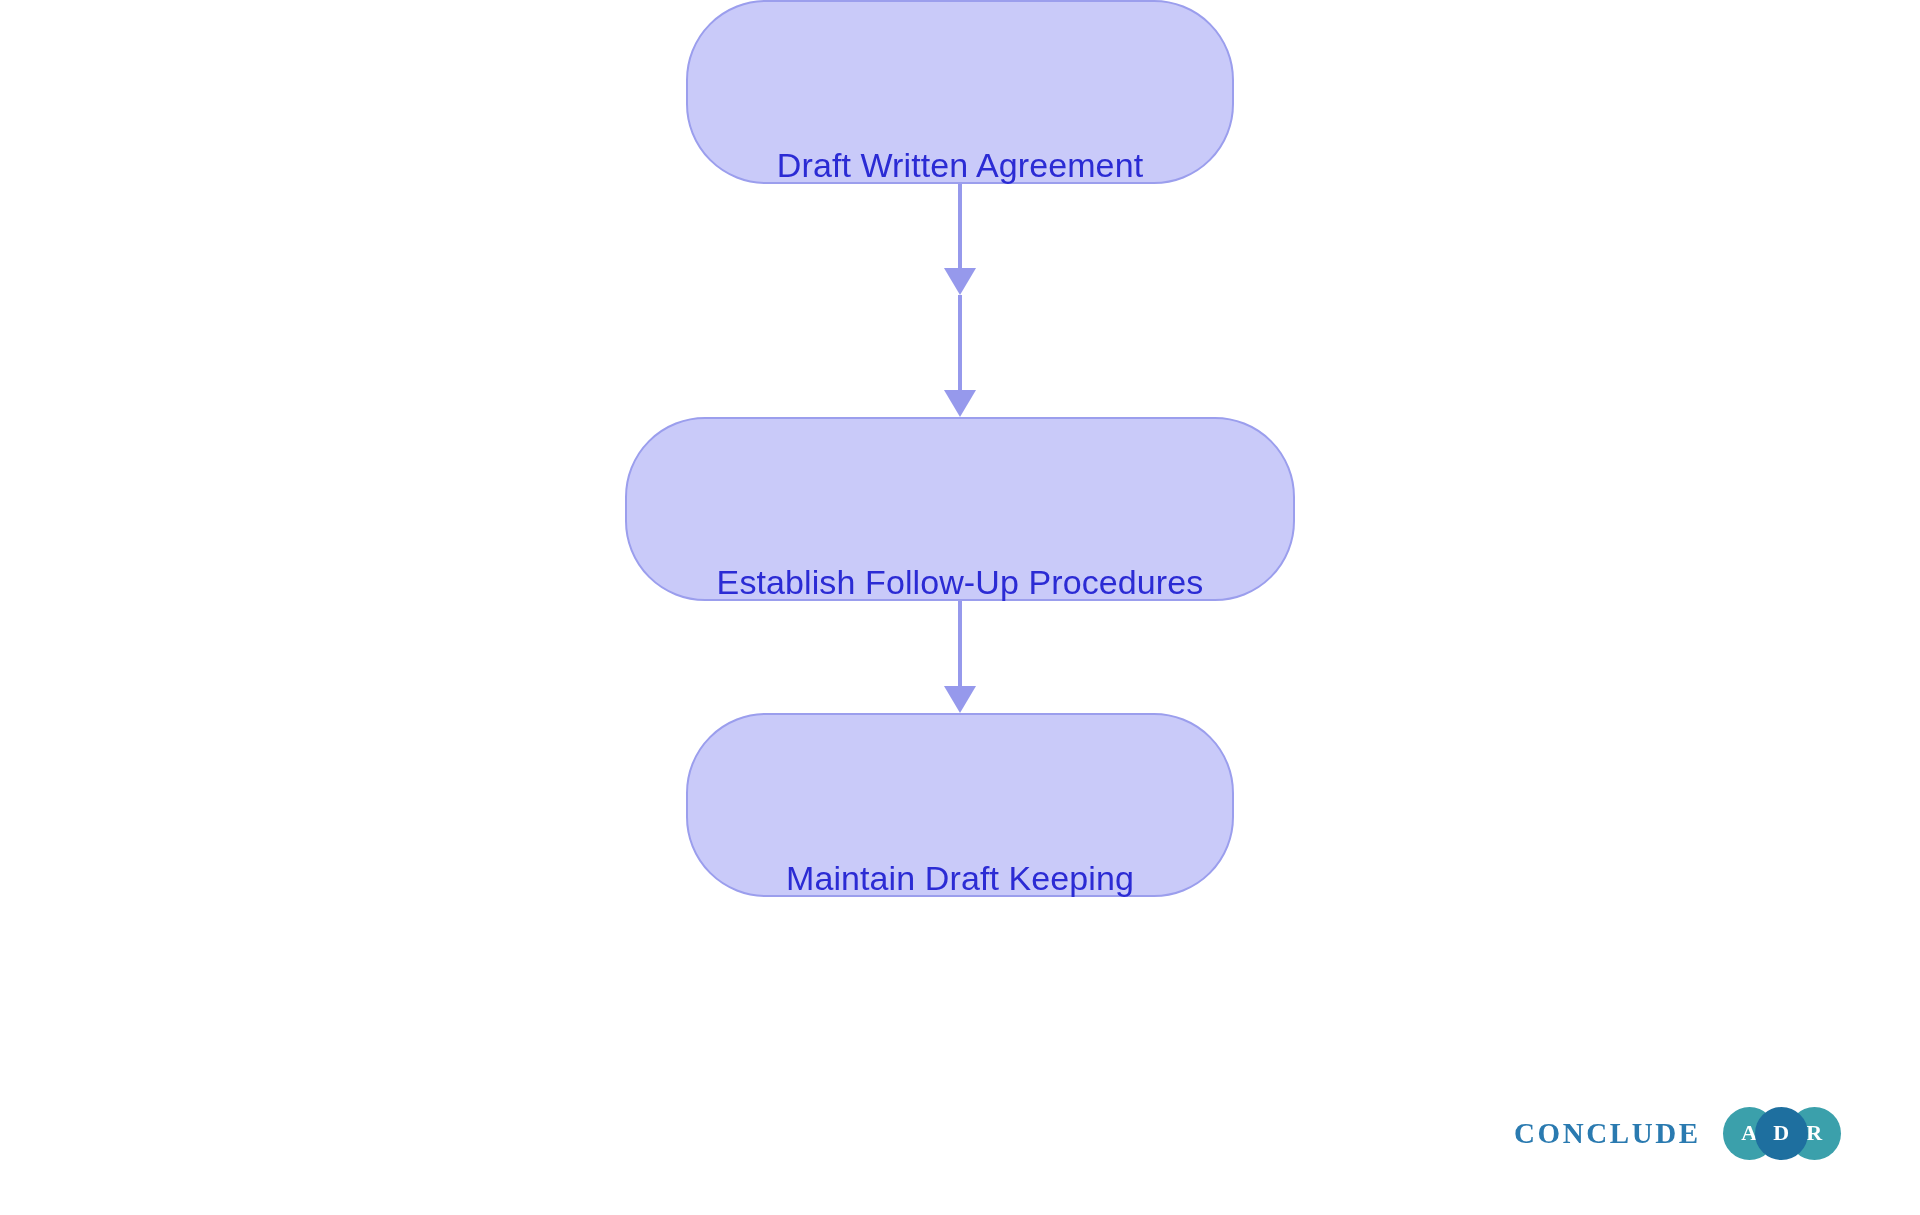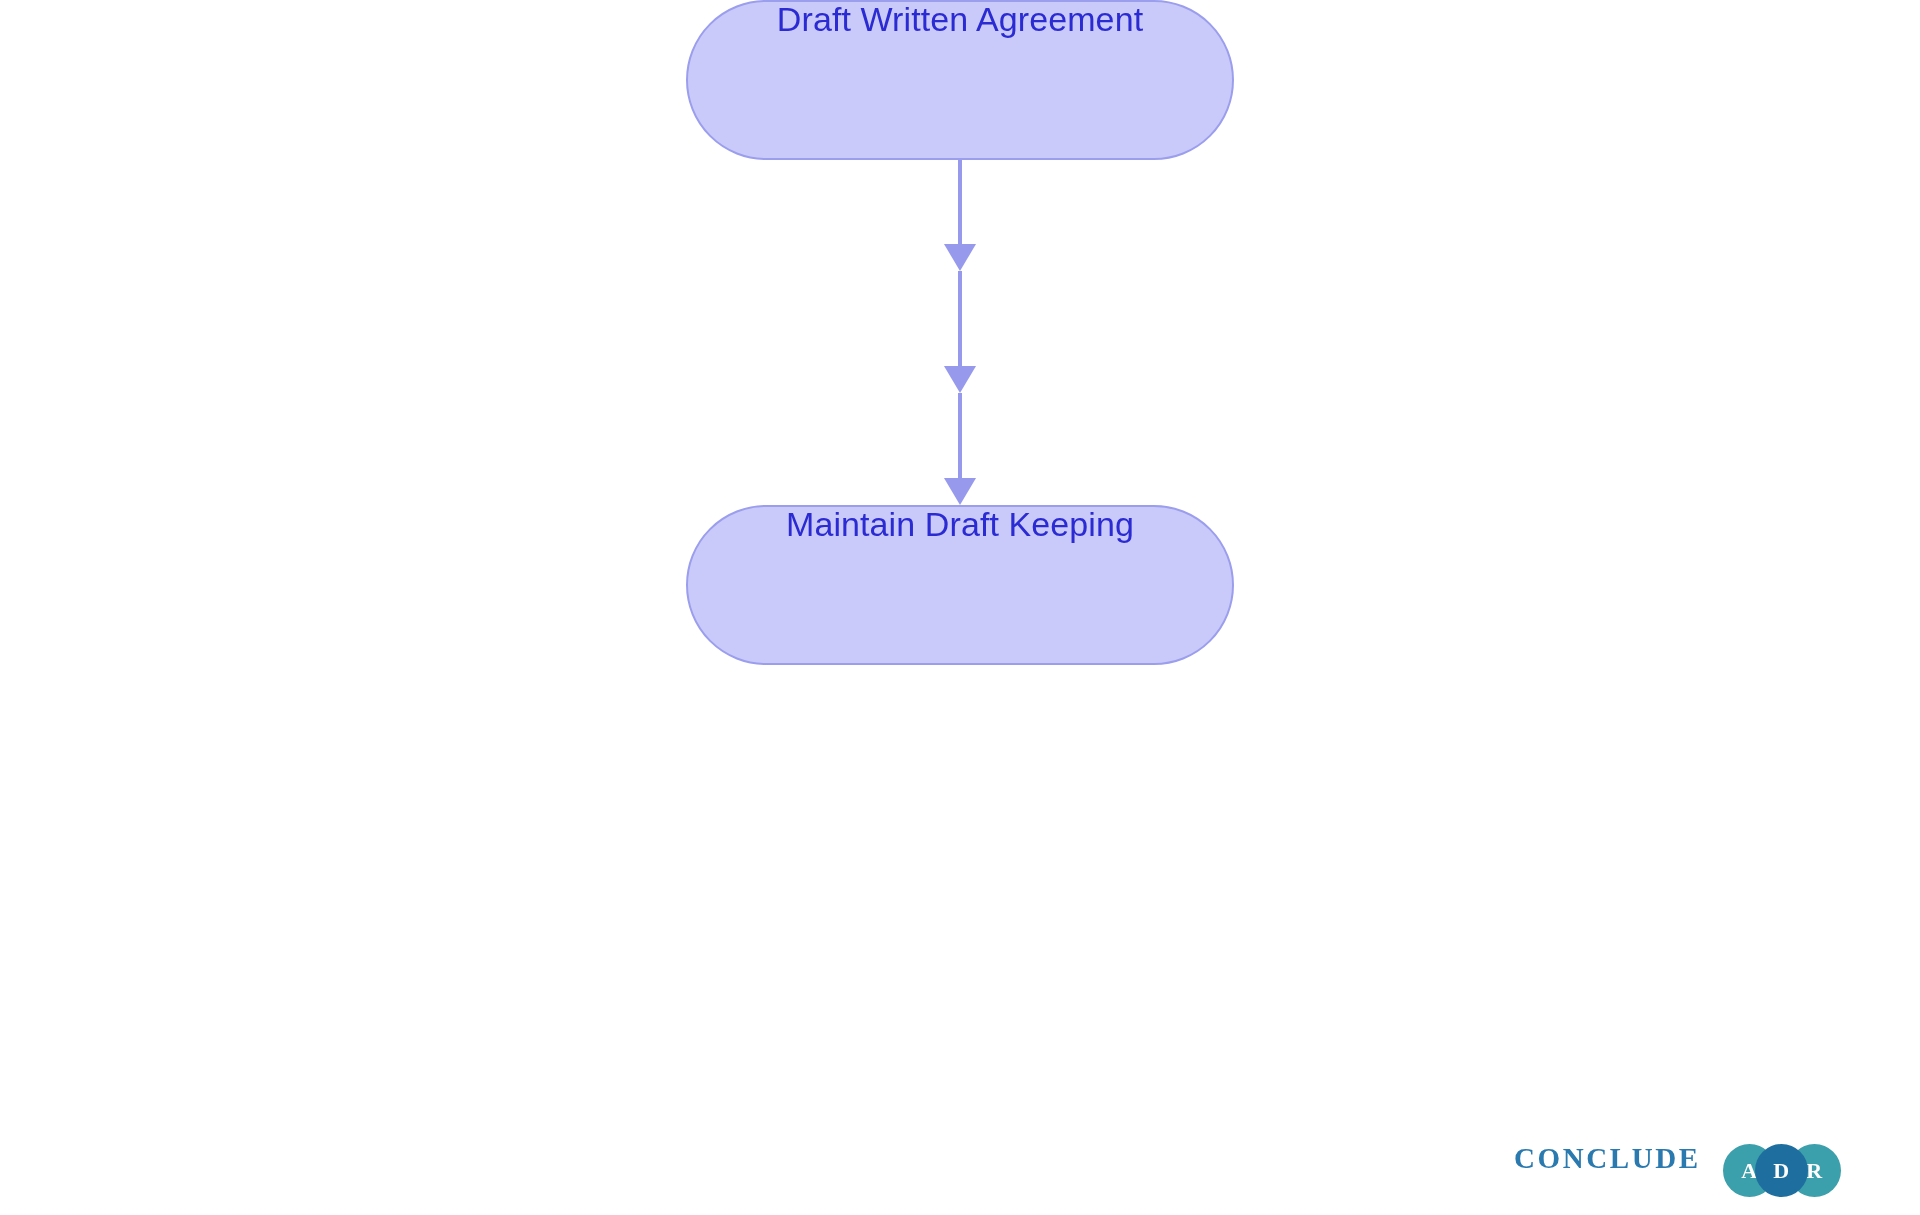--- a/index.html
+++ b/index.html
@@ -29,27 +29,27 @@
     top: 0;
     width: 1920px;
     display: flex;
     flex-direction: column;
     align-items: center;
   }
 
   
   .node {
     box-sizing: border-box;
-    height: 160px;
+    height: 184px;
     border: 2px solid #9b9eed;
     border-radius: 80px;
     background: #c9caf9;
     color: #2b2bd4;
     display: flex;
-    align-items: flex-start;
+    align-items: flex-end;
     justify-content: center;
     font-size: 34px;
     font-weight: 400;
     letter-spacing: 0.1px;
     white-space: nowrap;
     line-height: 1;
   }
   .node-label {
     display: block;
   }
@@ -83,22 +83,23 @@
     border-left: 16px solid transparent;
     border-right: 16px solid transparent;
     border-top: 27px solid #9699ec;
     flex: 0 0 auto;
   }
 
   
   #brand-logo {
     position: absolute;
     left: 1514px;
-    top: 1144px;
+    top: 1104px;
     display: flex;
+    align-items: center;
     height: 58px;
   }
   .brand-word {
     font-family: "Liberation Serif", serif;
     font-size: 29px;
     font-weight: 700;
     letter-spacing: 2.6px;
     color: #2a7ab0;
     line-height: 1;
     white-space: nowrap;
@@ -143,20 +144,23 @@
       <div class="stem"></div>
       <div class="head"></div>
     </div>
 
 
     <div class="connector conn-h2">
       <div class="stem"></div>
       <div class="head"></div>
     </div>
 
+    <div class="node node-w3">
+      <span class="node-label">Establish Follow-Up Procedures</span>
+    </div>
 
     <div class="connector conn-h3">
       <div class="stem"></div>
       <div class="head"></div>
     </div>
 
     <div class="node node-w4">
       <span class="node-label">Maintain Draft Keeping</span>
     </div>
 

